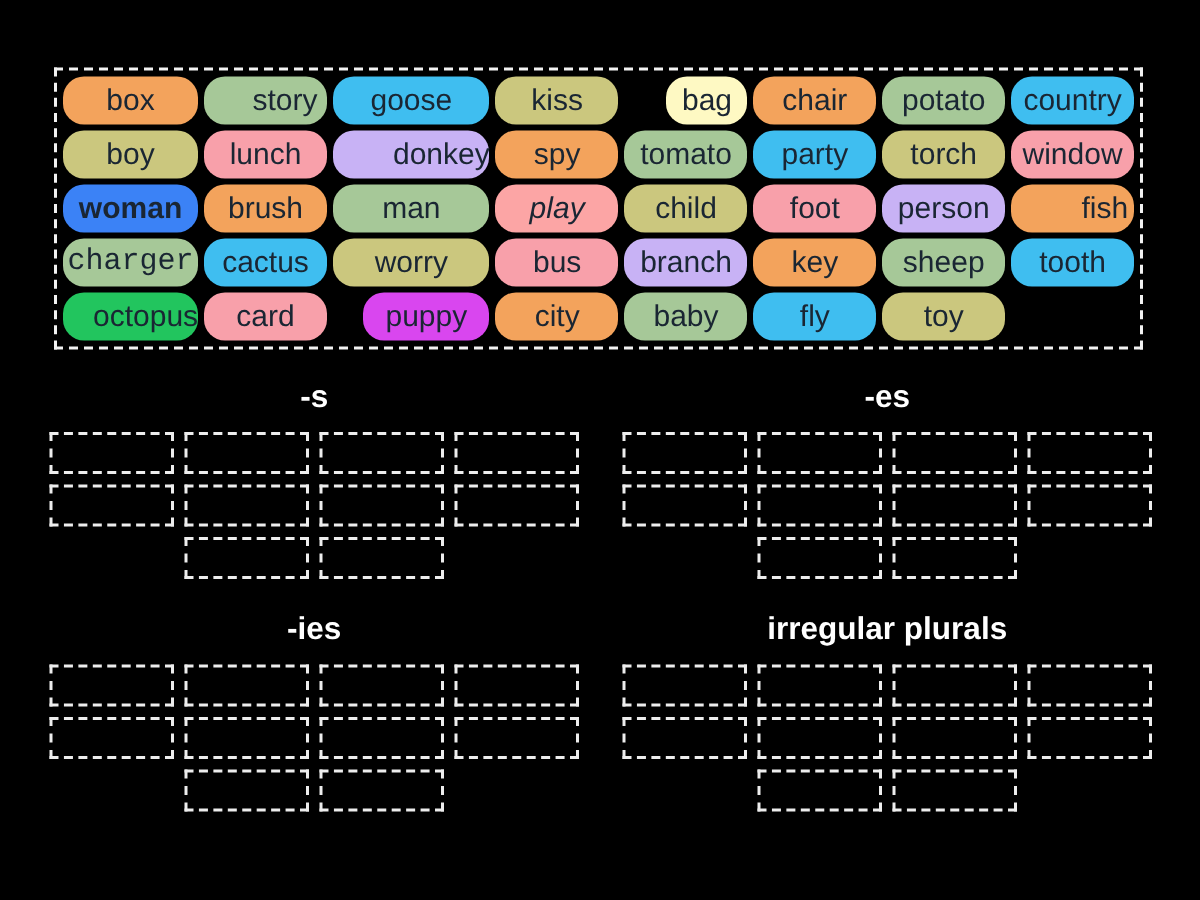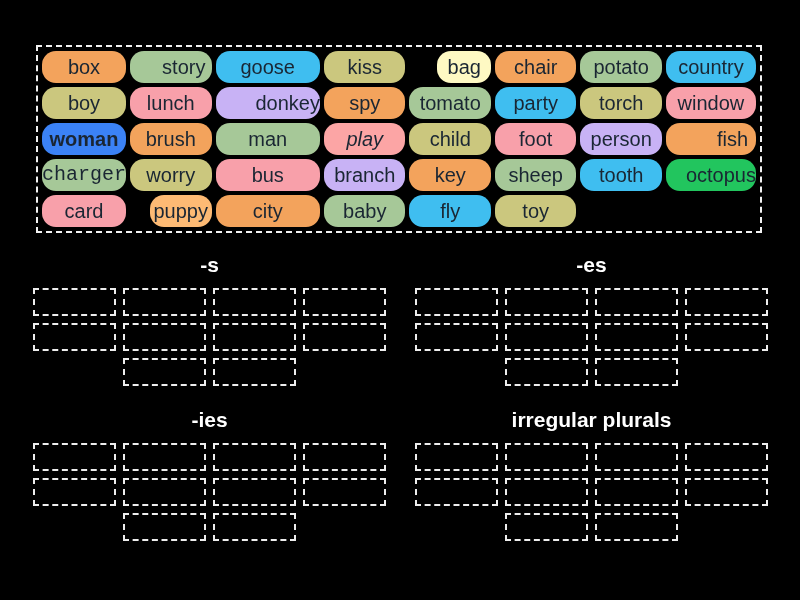--- a/index.html
+++ b/index.html
@@ -104,29 +104,30 @@
       <div class="tile" style="background: rgb(248, 160, 170);">window</div>
       <div class="tile" style="background: #3b82f6; font-weight: bold;">woman</div>
       <div class="tile" style="background: rgb(243, 163, 92);">brush</div>
       <div class="tile" style="background: rgb(166, 200, 152);">man</div>
       <div class="tile" style="background: #fca5a5; font-style: italic;">play</div>
       <div class="tile" style="background: rgb(203, 199, 126);">child</div>
       <div class="tile" style="background: rgb(248, 160, 170);">foot</div>
       <div class="tile" style="background: rgb(200, 178, 245);">person</div>
       <div class="tile" style="background: rgb(243, 163, 92); padding-left: 43px;">fish</div>
       <div class="tile" style="background: rgb(166, 200, 152); font-family: Liberation Mono, monospace;">charger</div>
+      <div class="tile" style="background: rgb(63, 190, 240);">cactus</div>
       <div class="tile" style="background: rgb(203, 199, 126);">worry</div>
       <div class="tile" style="background: rgb(248, 160, 170);">bus</div>
       <div class="tile" style="background: rgb(200, 178, 245);">branch</div>
       <div class="tile" style="background: rgb(243, 163, 92);">key</div>
       <div class="tile" style="background: rgb(166, 200, 152);">sheep</div>
       <div class="tile" style="background: rgb(63, 190, 240);">tooth</div>
       <div class="tile" style="background: #22c55e; padding-left: 20px;">octopus</div>
       <div class="tile" style="background: rgb(248, 160, 170);">card</div>
-      <div class="tile" style="background: #fdba74; margin-left: 20px;">puppy</div>
+      <div class="tile" style="background: #d946ef; margin-left: 20px;">puppy</div>
       <div class="tile" style="background: rgb(243, 163, 92);">city</div>
       <div class="tile" style="background: rgb(166, 200, 152);">baby</div>
       <div class="tile" style="background: rgb(63, 190, 240);">fly</div>
       <div class="tile" style="background: rgb(203, 199, 126);">toy</div>
     </div>
 
   <section class="group" id="group-0">
     <h2 class="group-title">-s</h2>
     <div class="slots">
         <div class="slot-row">

